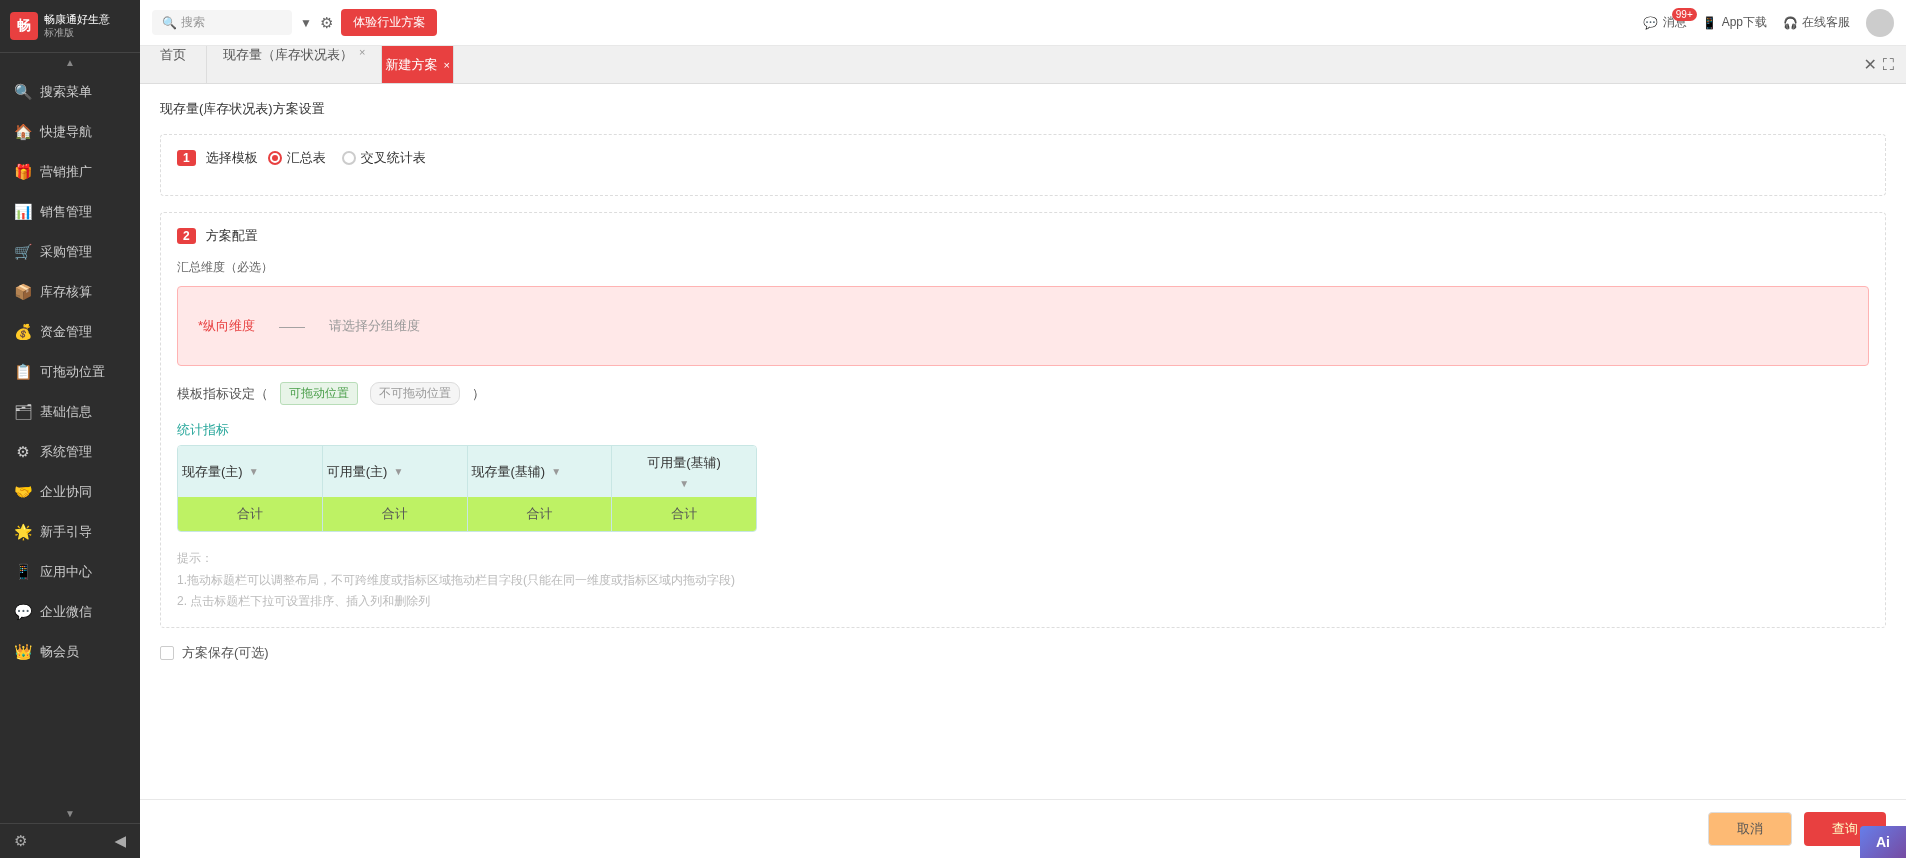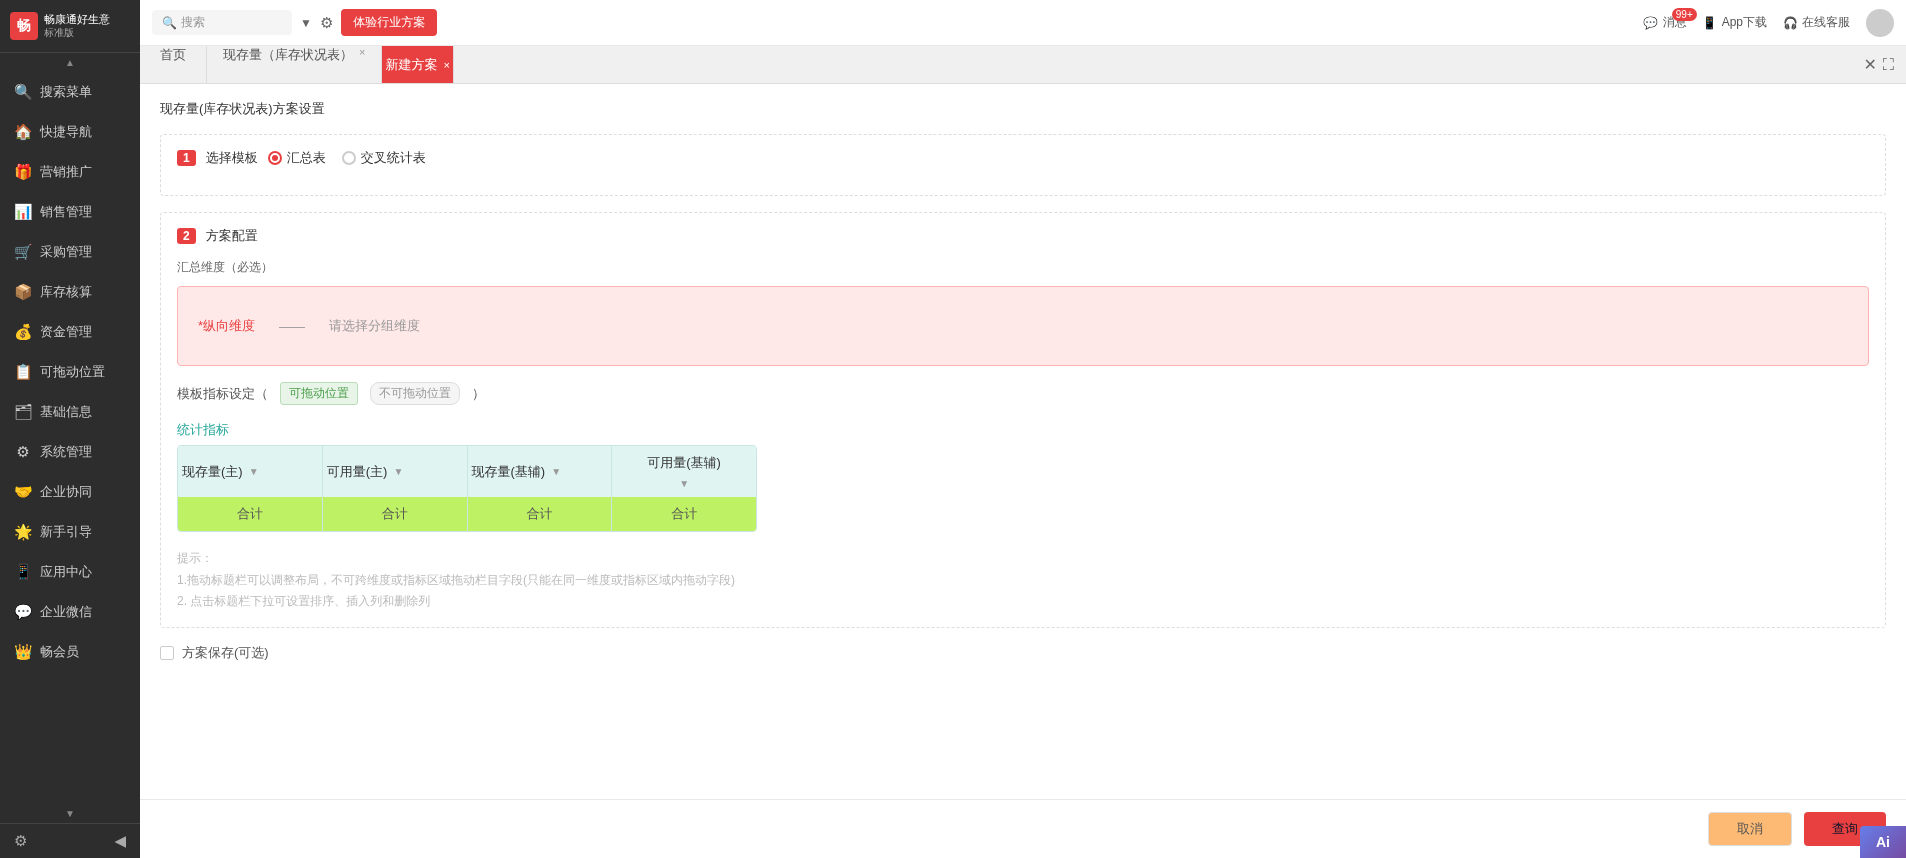--- a/index.html
+++ b/index.html
@@ -220,21 +220,21 @@
       justify-content: flex-end;
       gap: 12px;
       flex-shrink: 0;
     }
     .btn-cancel {
       padding: 7px 28px; border: 1px solid #ddd; background: #fdba74;
       color: #555; border-radius: 4px; font-size: 13px; cursor: pointer;
     }
     .btn-query {
       padding: 7px 28px; border: none; background: #e84040;
-      color: #0f172a; border-radius: 4px; font-size: 13px; cursor: pointer;
+      color: #fef9c3; border-radius: 4px; font-size: 13px; cursor: pointer;
     }
 
     
     .ai-float {
       position: fixed; right: 0; bottom: 0;
       background: linear-gradient(135deg, #667eea, #764ba2);
       color: #fff; padding: 8px 16px;
       font-size: 14px; font-weight: bold; cursor: pointer;
       border-radius: 4px 0 0 0;
     }

